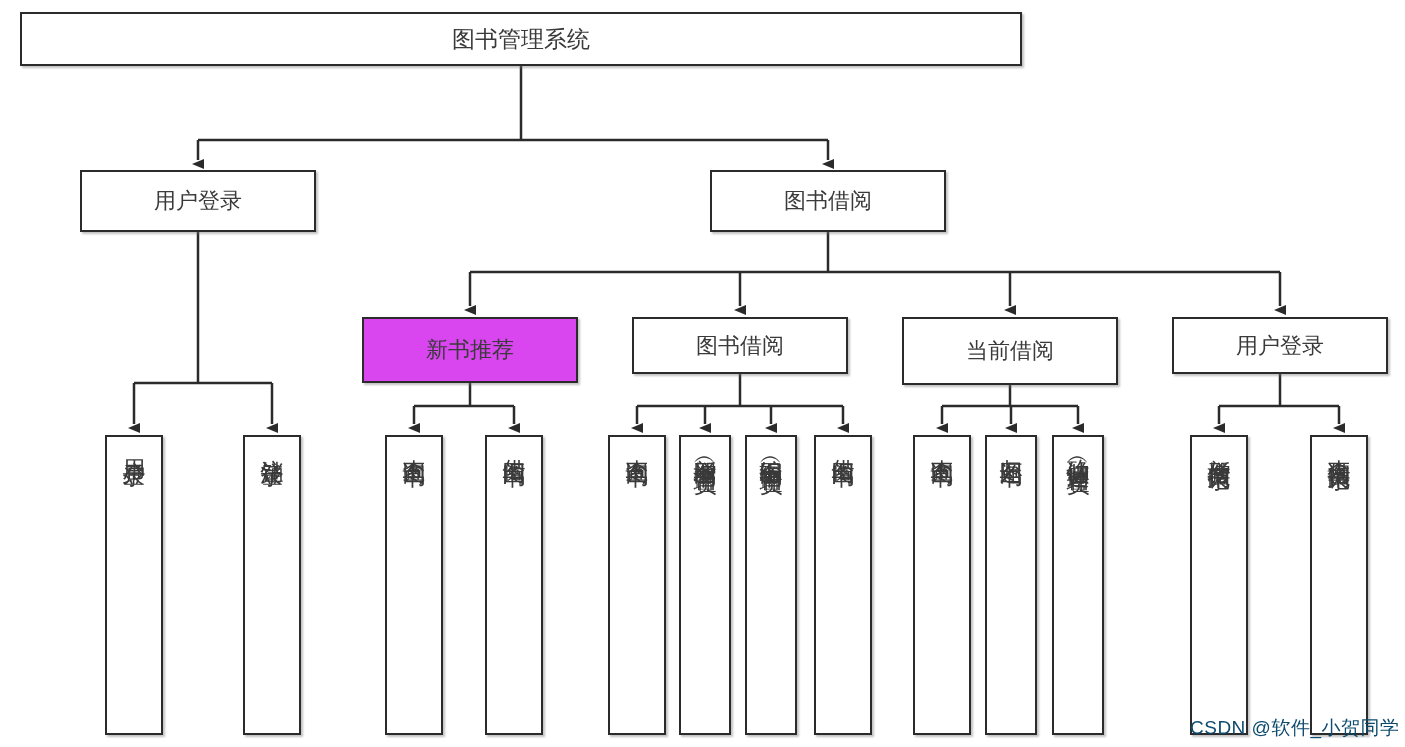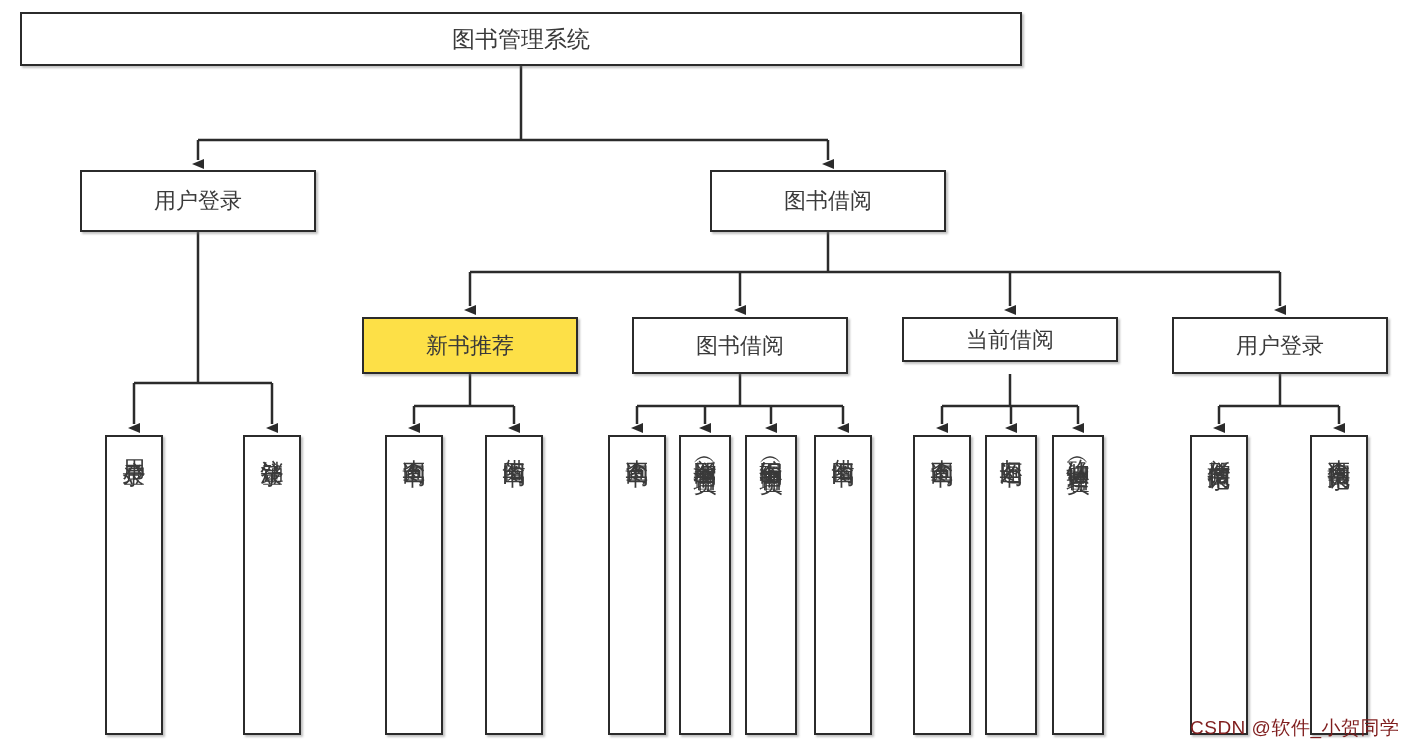--- a/index.html
+++ b/index.html
@@ -127,27 +127,27 @@
     <span class="label">图书管理系统</span>
   </div>
 
   <div class="node lvl2" style="left: 80px; top: 170px; width: 236px; height: 62px; border-color: rgb(43, 43, 43); color: rgb(58, 58, 58); background: rgb(255, 255, 255);">
     <span class="label">用户登录</span>
   </div>
   <div class="node lvl2" style="left: 710px; top: 170px; width: 236px; height: 62px; border-color: rgb(43, 43, 43); color: rgb(58, 58, 58); background: rgb(255, 255, 255);">
     <span class="label">图书借阅</span>
   </div>
 
-  <div class="node lvl3" style="left: 362px; top: 317px; width: 216px; height: 57px; border-color: rgb(43, 43, 43); color: rgb(58, 58, 58); background: #fde047;">
+  <div class="node lvl3" style="left: 362px; top: 317px; width: 216px; height: 66px; border-color: rgb(43, 43, 43); color: rgb(58, 58, 58); background: #d946ef;">
     <span class="label">新书推荐</span>
   </div>
   <div class="node lvl3" style="left: 632px; top: 317px; width: 216px; height: 57px; border-color: rgb(43, 43, 43); color: rgb(58, 58, 58); background: rgb(255, 255, 255); justify-content: center;">
     <span class="label">图书借阅</span>
   </div>
-  <div class="node lvl3" style="left: 902px; top: 317px; width: 216px; height: 45px; border-color: rgb(43, 43, 43); color: rgb(58, 58, 58); background: rgb(255, 255, 255);">
+  <div class="node lvl3" style="left: 902px; top: 317px; width: 216px; height: 68px; border-color: rgb(43, 43, 43); color: rgb(58, 58, 58); background: rgb(255, 255, 255);">
     <span class="label">当前借阅</span>
   </div>
   <div class="node lvl3" style="left: 1172px; top: 317px; width: 216px; height: 57px; border-color: rgb(43, 43, 43); color: rgb(58, 58, 58); background: rgb(255, 255, 255);">
     <span class="label">用户登录</span>
   </div>
 
   <div class="node leaf" style="left: 105px; top: 435px; width: 58px; height: 300px; border-color: rgb(43, 43, 43); color: rgb(58, 58, 58); background: rgb(255, 255, 255);">
     <span class="label">用户登录</span>
   </div>
   <div class="node leaf" style="left: 243px; top: 435px; width: 58px; height: 300px; border-color: rgb(43, 43, 43); color: rgb(58, 58, 58); background: rgb(255, 255, 255);">
@@ -180,14 +180,14 @@
   <div class="node leaf tall-text" style="left: 1052px; top: 435px; width: 52px; height: 300px; border-color: rgb(43, 43, 43); color: rgb(58, 58, 58); background: rgb(255, 255, 255);">
     <span class="label">确认归还（管理员）</span>
   </div>
   <div class="node leaf tall-text" style="left: 1190px; top: 435px; width: 58px; height: 300px; border-color: rgb(43, 43, 43); color: rgb(58, 58, 58); background: rgb(255, 255, 255);">
     <span class="label">新增借阅记录</span>
   </div>
   <div class="node leaf tall-text" style="left: 1310px; top: 435px; width: 58px; height: 300px; border-color: rgb(43, 43, 43); color: rgb(58, 58, 58); background: rgb(255, 255, 255);">
     <span class="label">查询借阅记录</span>
   </div>
 
-  <div id="watermark" style="color: #7f1d1d;">CSDN @软件_小贺同学</div>
+  <div id="watermark" style="color: #0c4a6e;">CSDN @软件_小贺同学</div>
 </div>
 
 </body></html>

